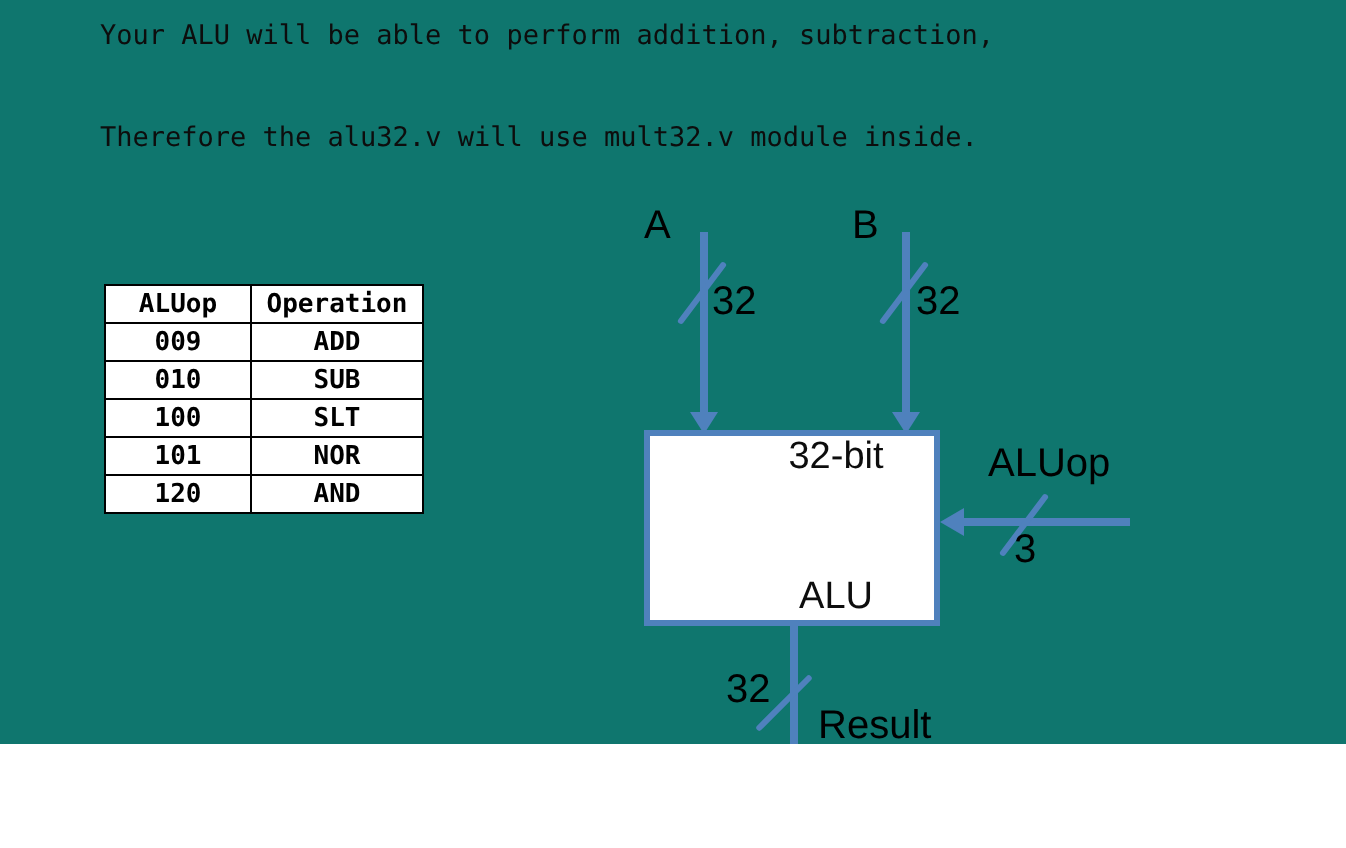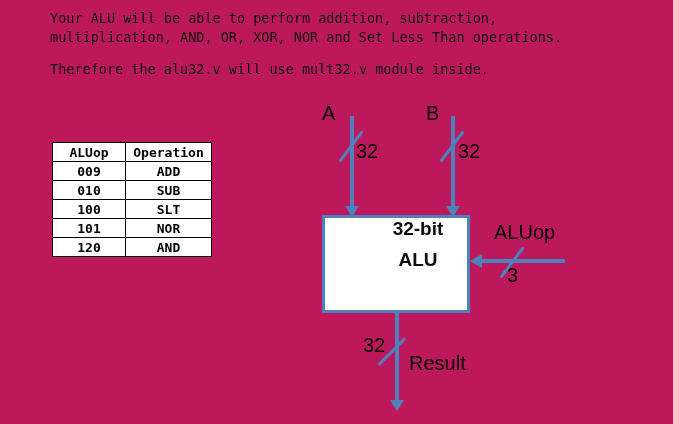--- a/index.html
+++ b/index.html
@@ -1,21 +1,21 @@
 <!DOCTYPE html>
 <html><head>
 <meta charset="utf-8">
 <style>
   * { margin: 0; padding: 0; box-sizing: border-box; }
   html, body { background: #ffffff; }
   .page {
     position: relative;
     width: 673px;
-    height: 424px;
-    background: #be185d;
+    height: 372px;
+    background: #0f766e;
     overflow: hidden;
     font-family: "Liberation Sans", sans-serif;
     color: #000;
   }
   
   .intro-p {
     position: absolute;
     left: 50px;
     font-family: "DejaVu Sans Mono", monospace;
     font-size: 13.5px;
@@ -80,34 +80,34 @@
   }
   .alu-box {
     position: absolute;
     left: 322px; top: 215px;
     width: 148px; height: 98px;
     border: 3px solid #4F81BD;
     background: #fff;
     display: flex;
     flex-direction: column;
     align-items: center;
-    justify-content: flex-start;
+    justify-content: space-between;
     gap: 9px;
     font-size: 19px;
-    font-weight: bold;
+    font-weight: normal;
     color: #0d0d0d;
     padding-left: 44px;
   }
 </style>
 </head>
 <body>
 
 <div class="page">
 
-  <div class="intro-p" id="p1"><span>Your ALU will be able to perform addition, subtraction,</span><br><span>multiplication, AND, OR, XOR, NOR and Set Less Than operations.</span></div>
+  <div class="intro-p" id="p1"><span>Your ALU will be able to perform addition, subtraction,</span><br></div>
 
   <div class="intro-p" id="p2"><span>Therefore the </span><span class="b">alu32.v</span><span> will use </span><span class="b">mult32.v</span><span> module inside.</span></div>
 
   <table class="op-table">
     <thead>
       <tr>
         <th class="col-aluop">ALUop</th>
         <th class="col-op">Operation</th>
       </tr>
     </thead>

